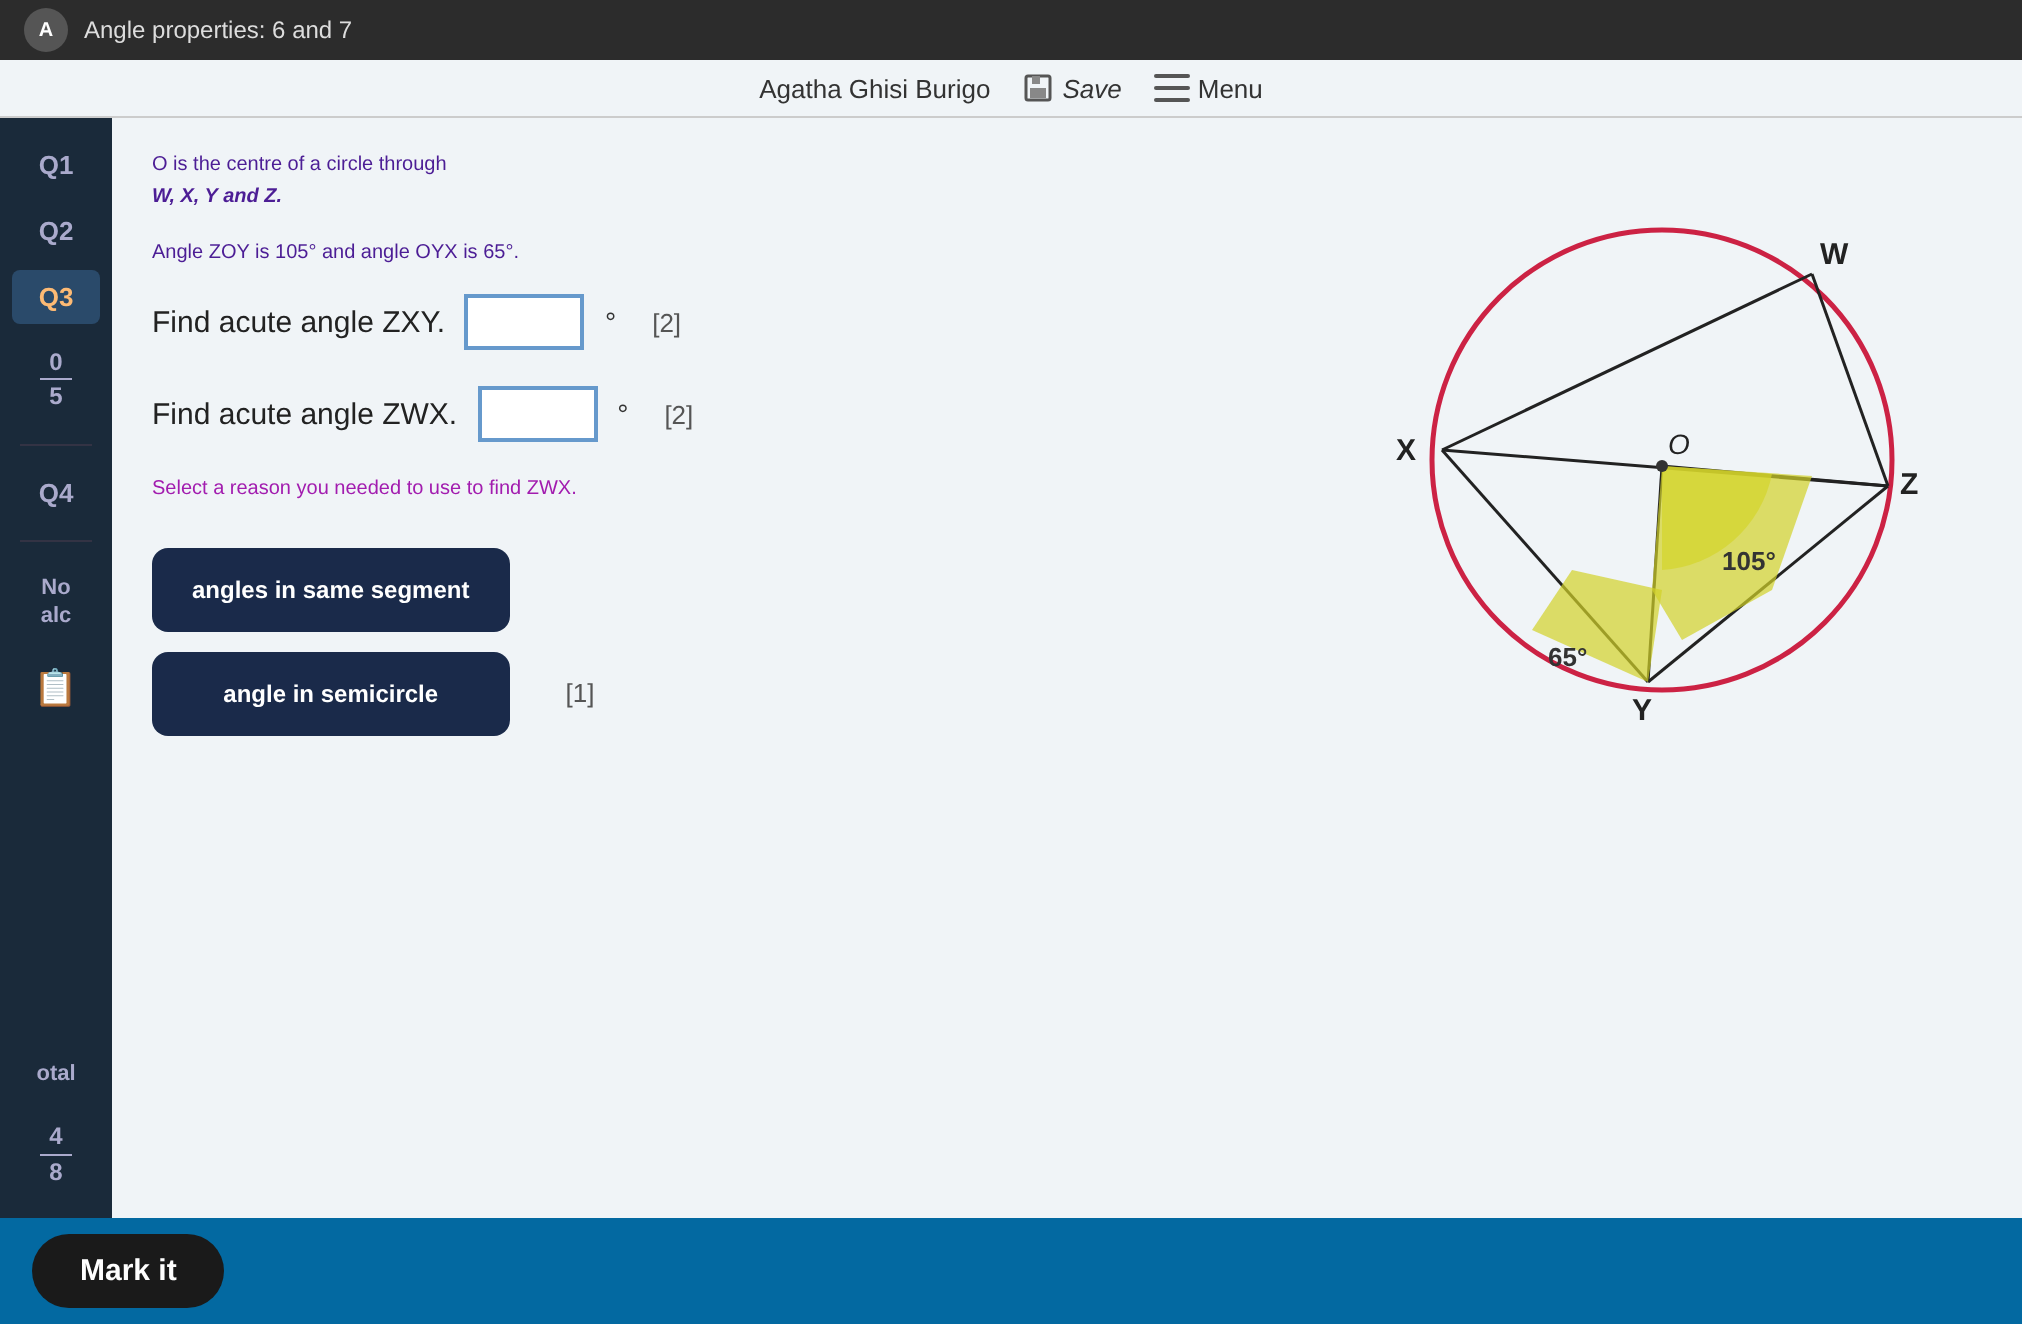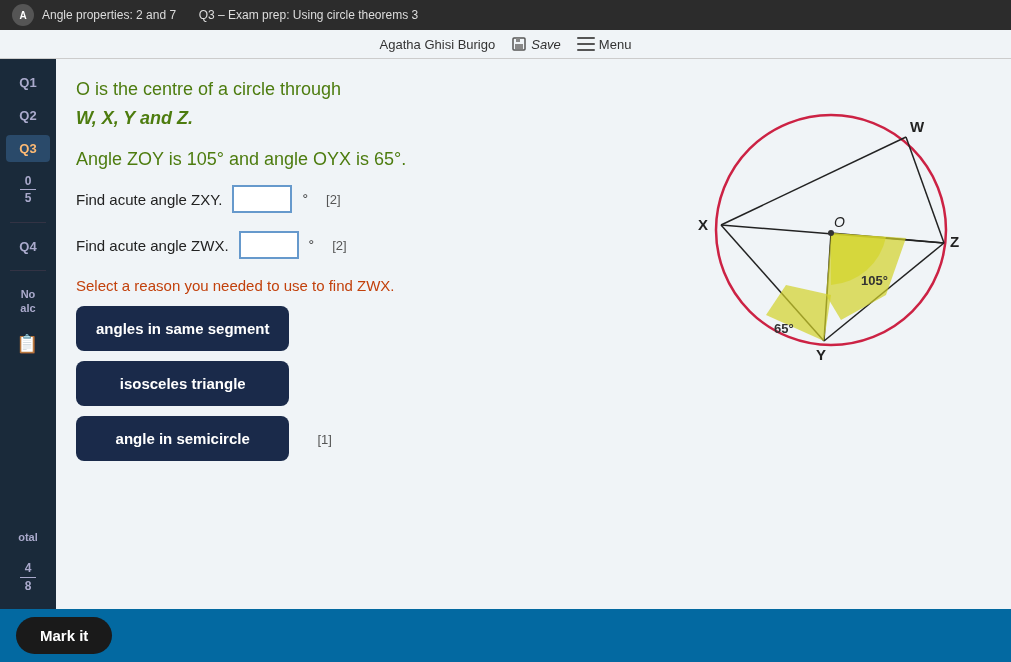--- a/index.html
+++ b/index.html
@@ -99,22 +99,22 @@
       gap: 20px;
       background: #f0f4f7;
     }
 
     
     .left-content {
       flex: 1;
     }
 
     .problem-text {
-      font-size: 18px;
-      color: #4d7c0f;
+      font-size: 10px;
+      color: #4c1d95;
       line-height: 1.6;
       margin-bottom: 12px;
     }
 
     .question-row {
       display: flex;
       align-items: center;
       gap: 10px;
       margin-bottom: 18px;
       font-size: 15px;
@@ -141,39 +141,39 @@
       font-size: 14px;
       color: #333;
     }
     .marks-label {
       color: #555;
       font-size: 13px;
       margin-left: 8px;
     }
 
     .select-reason-text {
-      font-size: 15px;
-      color: #c2410c;
-      margin-bottom: 12px;
+      font-size: 10px;
+      color: #a21caf;
+      margin-bottom: 24px;
     }
 
     
     .answer-buttons {
       display: flex;
       flex-direction: column;
       gap: 10px;
       max-width: 360px;
     }
     .answer-btn {
       background: #1a2a4a;
       color: #ffffff;
       border: none;
       border-radius: 8px;
       padding: 14px 20px;
-      font-size: 15px;
+      font-size: 12px;
       font-weight: 600;
       cursor: pointer;
       text-align: center;
     }
 
     
     .right-content {
       width: 340px;
       display: flex;
       align-items: flex-start;
@@ -217,23 +217,22 @@
     .fraction .frac-line {
       width: 16px; height: 1px; background: #aac;
       margin: 1px 0;
     }
   </style>
 </head>
 <body>
 
 <div class="top-bar">
   <div class="circle-icon">A</div>
-  <span class="top-bar-text">Angle properties: 2 and 7</span>
+  <span class="top-bar-text">Angle properties: 6 and 7</span>
   &nbsp;&nbsp;
-  <span class="top-bar-text">Q3 – Exam prep: Using circle theorems 3</span>
 </div>
 
 <div class="sub-header">
   <span></span>
   <div class="sub-header-right">
     <span>Agatha Ghisi Burigo</span>
     <div class="save-btn">
       <svg width="16" height="16" viewBox="0 0 16 16">
         <rect x="2" y="2" width="12" height="12" rx="1" fill="none" stroke="#555" stroke-width="1.5"></rect>
         <rect x="5" y="2" width="4" height="4" fill="#888"></rect>
@@ -312,21 +311,20 @@
         <span class="marks-label">[2]</span>
       </div>
 
       <div class="select-reason-text">
         <span>Select a reason you needed to use to find ZWX.</span>
       </div>
 
       <div style="display:flex; align-items:flex-end; gap:20px;">
         <div class="answer-buttons">
           <button class="answer-btn">angles in same segment</button>
-          <button class="answer-btn">isosceles triangle</button>
           <button class="answer-btn">angle in semicircle</button>
         </div>
         <div style="display:flex; flex-direction:column; justify-content:flex-end; padding-bottom: 14px;">
           <span class="marks-label">[1]</span>
         </div>
       </div>
 
     </div>
 
     <div class="right-content">

